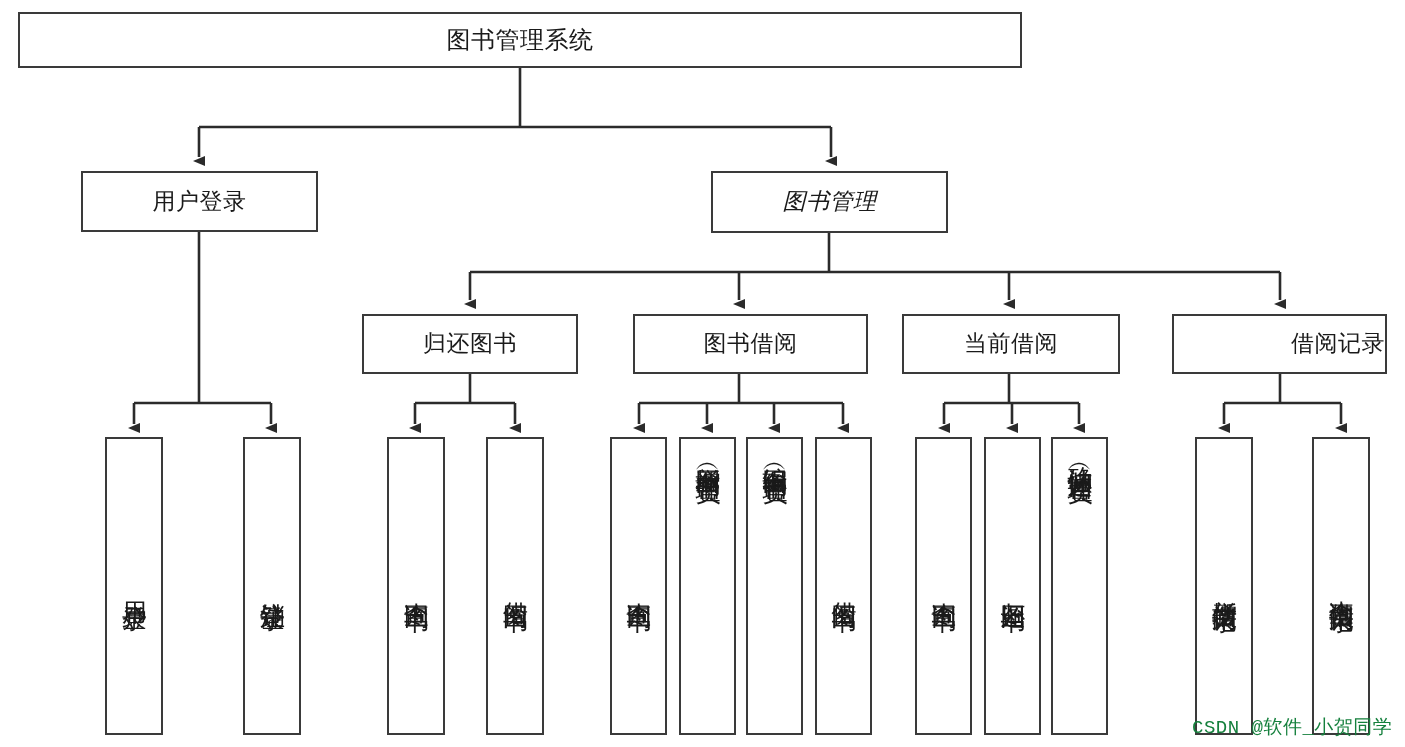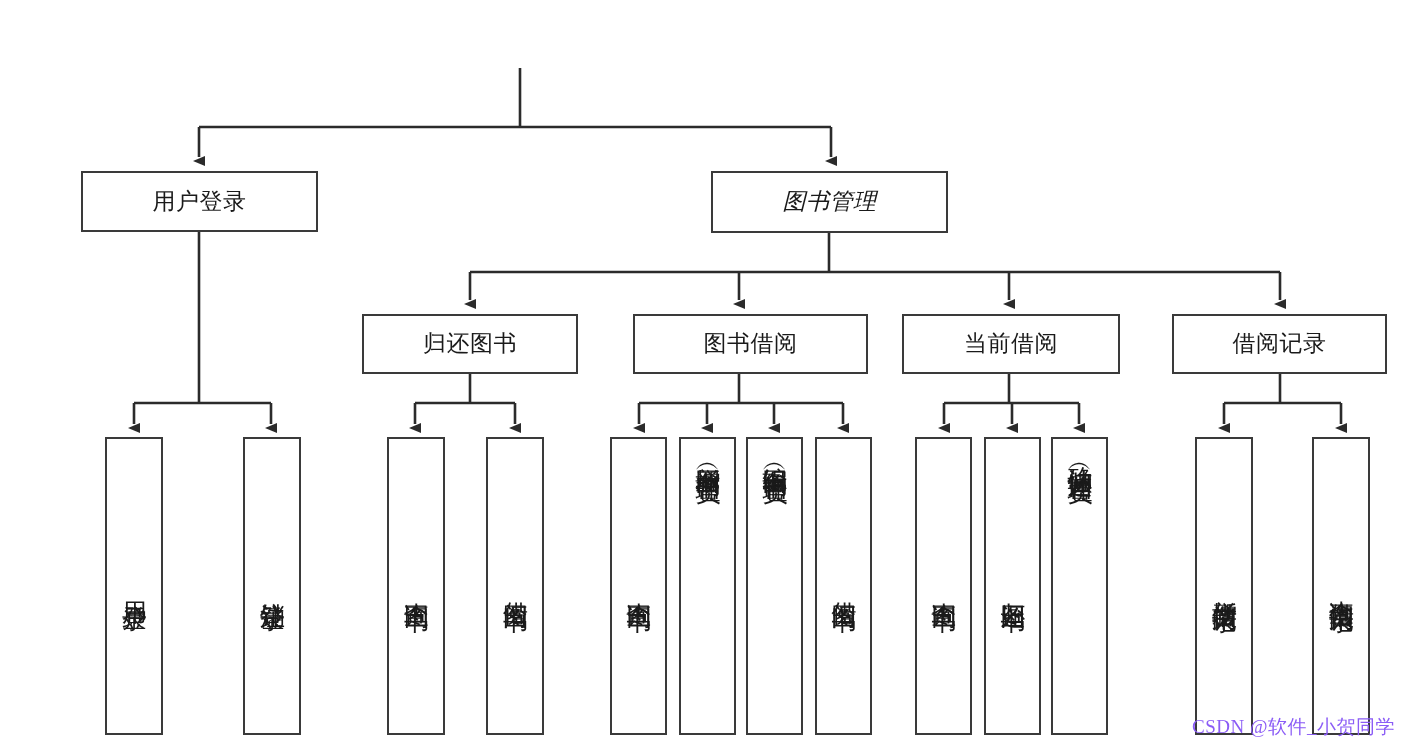--- a/index.html
+++ b/index.html
@@ -64,24 +64,24 @@
     white-space: nowrap;
   }
   
   .node.v.center {
     align-items: center;
     padding-top: 0;
   }
   .watermark {
     position: absolute;
     font-size: 19px;
-    color: #8b5cf6;
+    color: #15803d;
     white-space: nowrap;
     letter-spacing: 0.5px;
-    font-family: Liberation Serif, serif;
+    font-family: Liberation Mono, monospace;
   }
 </style>
 </head>
 <body>
 
 <div id="canvas">
 
   <svg class="edges" viewBox="0 0 1405 747" xmlns="http://www.w3.org/2000/svg">
     <defs>
       <marker id="arrow" markerWidth="10" markerHeight="12" refX="1" refY="6" orient="auto" markerUnits="userSpaceOnUse">
@@ -128,20 +128,23 @@
       <path d="M1012,403 L1012,424" marker-end="url(#arrow)"></path>
       <path d="M1079,403 L1079,424" marker-end="url(#arrow)"></path>
 
       <path d="M1280,374 L1280,403"></path>
       <path d="M1224,403 L1341,403"></path>
       <path d="M1224,403 L1224,424" marker-end="url(#arrow)"></path>
       <path d="M1341,403 L1341,424" marker-end="url(#arrow)"></path>
     </g>
   </svg>
 
+  <div class="node h root" style="left:18px; top:12px; width:1004px; height:56px;">
+    <span class="label">图书管理系统</span>
+  </div>
 
   <div class="node h" style="left:81px; top:171px; width:237px; height:61px;">
     <span class="label">用户登录</span>
   </div>
 
   <div class="node h" style="left:711px; top:171px; width:237px; height:62px;font-style:italic;">
     <span class="label">图书管理</span>
   </div>
 
   <div class="node h" style="left:362px; top:314px; width:216px; height:60px;">
@@ -149,21 +152,21 @@
   </div>
 
   <div class="node h" style="left:633px; top:314px; width:235px; height:60px;">
     <span class="label">图书借阅</span>
   </div>
 
   <div class="node h" style="left:902px; top:314px; width:218px; height:60px;">
     <span class="label">当前借阅</span>
   </div>
 
-  <div class="node h" style="left:1172px; top:314px; width:215px; height:60px;">
+  <div class="node h" style="left:1172px; top:314px; width:215px; height:60px;justify-content:flex-end;">
     <span class="label">借阅记录</span>
   </div>
 
   <div class="node v center" style="left:105px; top:437px; width:58px; height:298px;">
     <span class="label">用户登录</span>
   </div>
 
   <div class="node v center" style="left:243px; top:437px; width:58px; height:298px;">
     <span class="label">注销登录</span>
   </div>

